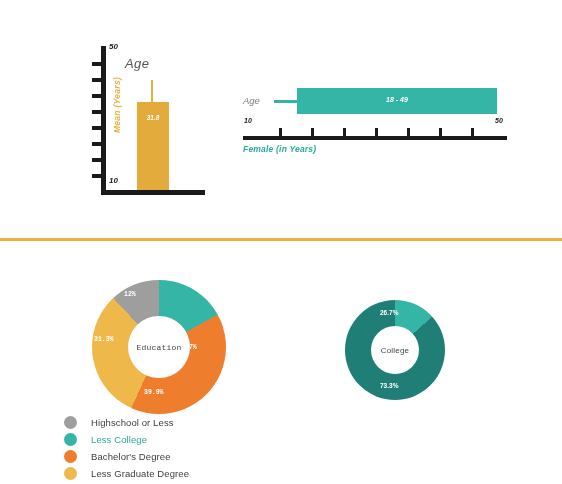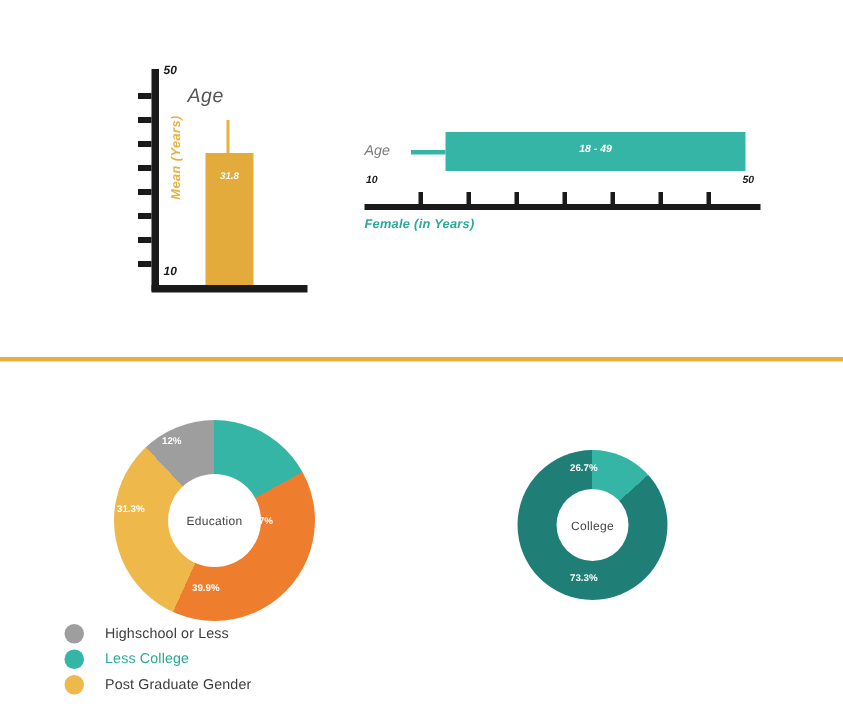--- a/index.html
+++ b/index.html
@@ -210,32 +210,32 @@
   }
   .slice-label {
     position: absolute;
     font-size: 6.5px;
     font-weight: bold;
     color: #ffffff;
     white-space: nowrap;
   }
 
   
-  #education-donut-wrap { left: 76px; top: 39px; width: 134px; height: 134px; }
+  #education-donut-wrap { left: 92px; top: 39px; width: 134px; height: 134px; font-family: Liberation Mono, monospace; }
   #education-donut { left: 0; top: 0; width: 134px; height: 134px; }
   #education-hole { left: 36px; top: 36px; width: 62px; height: 62px; }
 
   
   #gender-donut-wrap { left: 345px; top: 59px; width: 100px; height: 100px; }
   #gender-donut { left: 0; top: 0; width: 100px; height: 100px; }
   #gender-hole { left: 26px; top: 26px; width: 48px; height: 48px; }
 
   
   .legend { position: absolute; }
-  #education-legend { left: 43px; top: 173px; text-align: right; }
+  #education-legend { left: 64px; top: 173px; text-align: right; }
   #gender-legend { left: 332px; top: 193px; }
   .legend-item {
     display: flex;
     align-items: center;
     height: 17px;
   }
   .legend-swatch {
     width: 13px; height: 13px;
     border-radius: 50%;
     flex: 0 0 auto;
@@ -330,18 +330,22 @@
   <div id="education-legend" class="legend">
     <div class="legend-item">
       <span class="legend-swatch" style="background: rgb(158, 158, 158);"></span>
       <span class="legend-text">Highschool or Less</span>
     </div>
     <div class="legend-item">
       <span class="legend-swatch" style="background: rgb(53, 181, 165);"></span>
       <span class="legend-text accent">Less College</span>
     </div>
     <div class="legend-item">
+      <span class="legend-swatch" style="background: rgb(239, 125, 46);"></span>
+      <span class="legend-text">Bachelor's Degree</span>
+    </div>
+    <div class="legend-item">
       <span class="legend-swatch" style="background: rgb(238, 185, 74);"></span>
-      <span class="legend-text">Post Graduate Gender</span>
+      <span class="legend-text">Less Graduate Degree</span>
     </div>
   </div>
 
 </div>
 
 </body></html>

